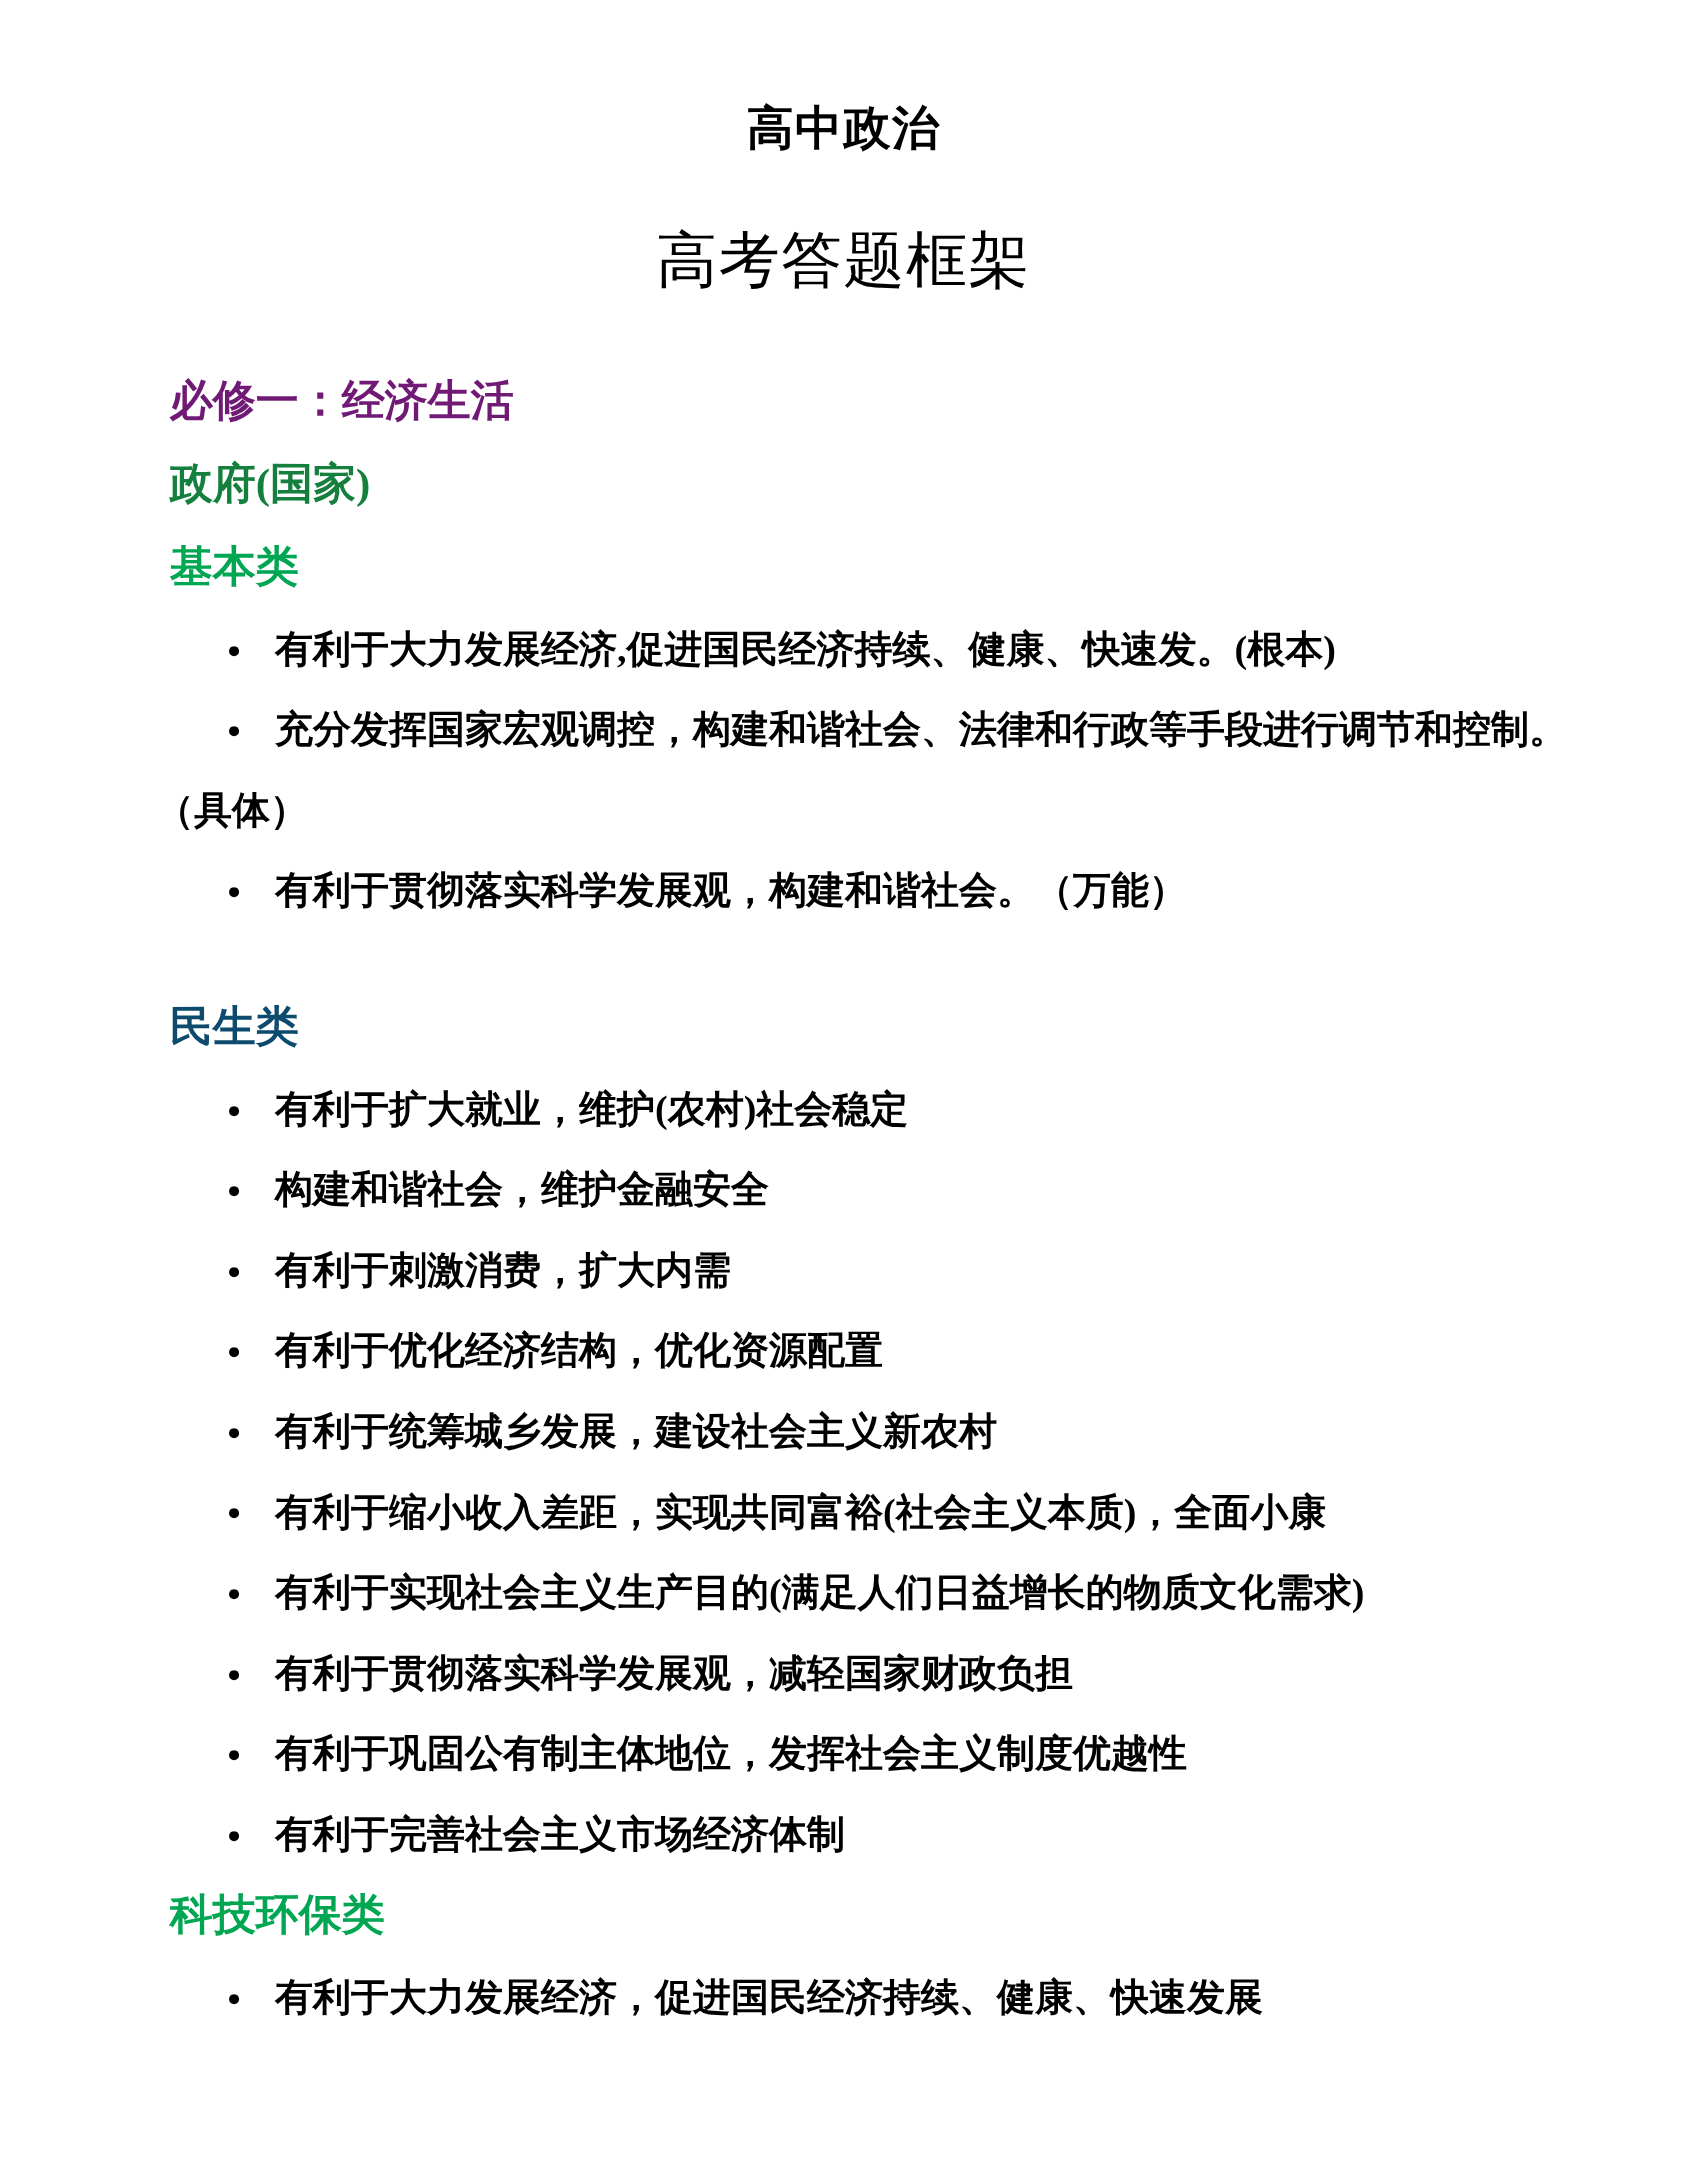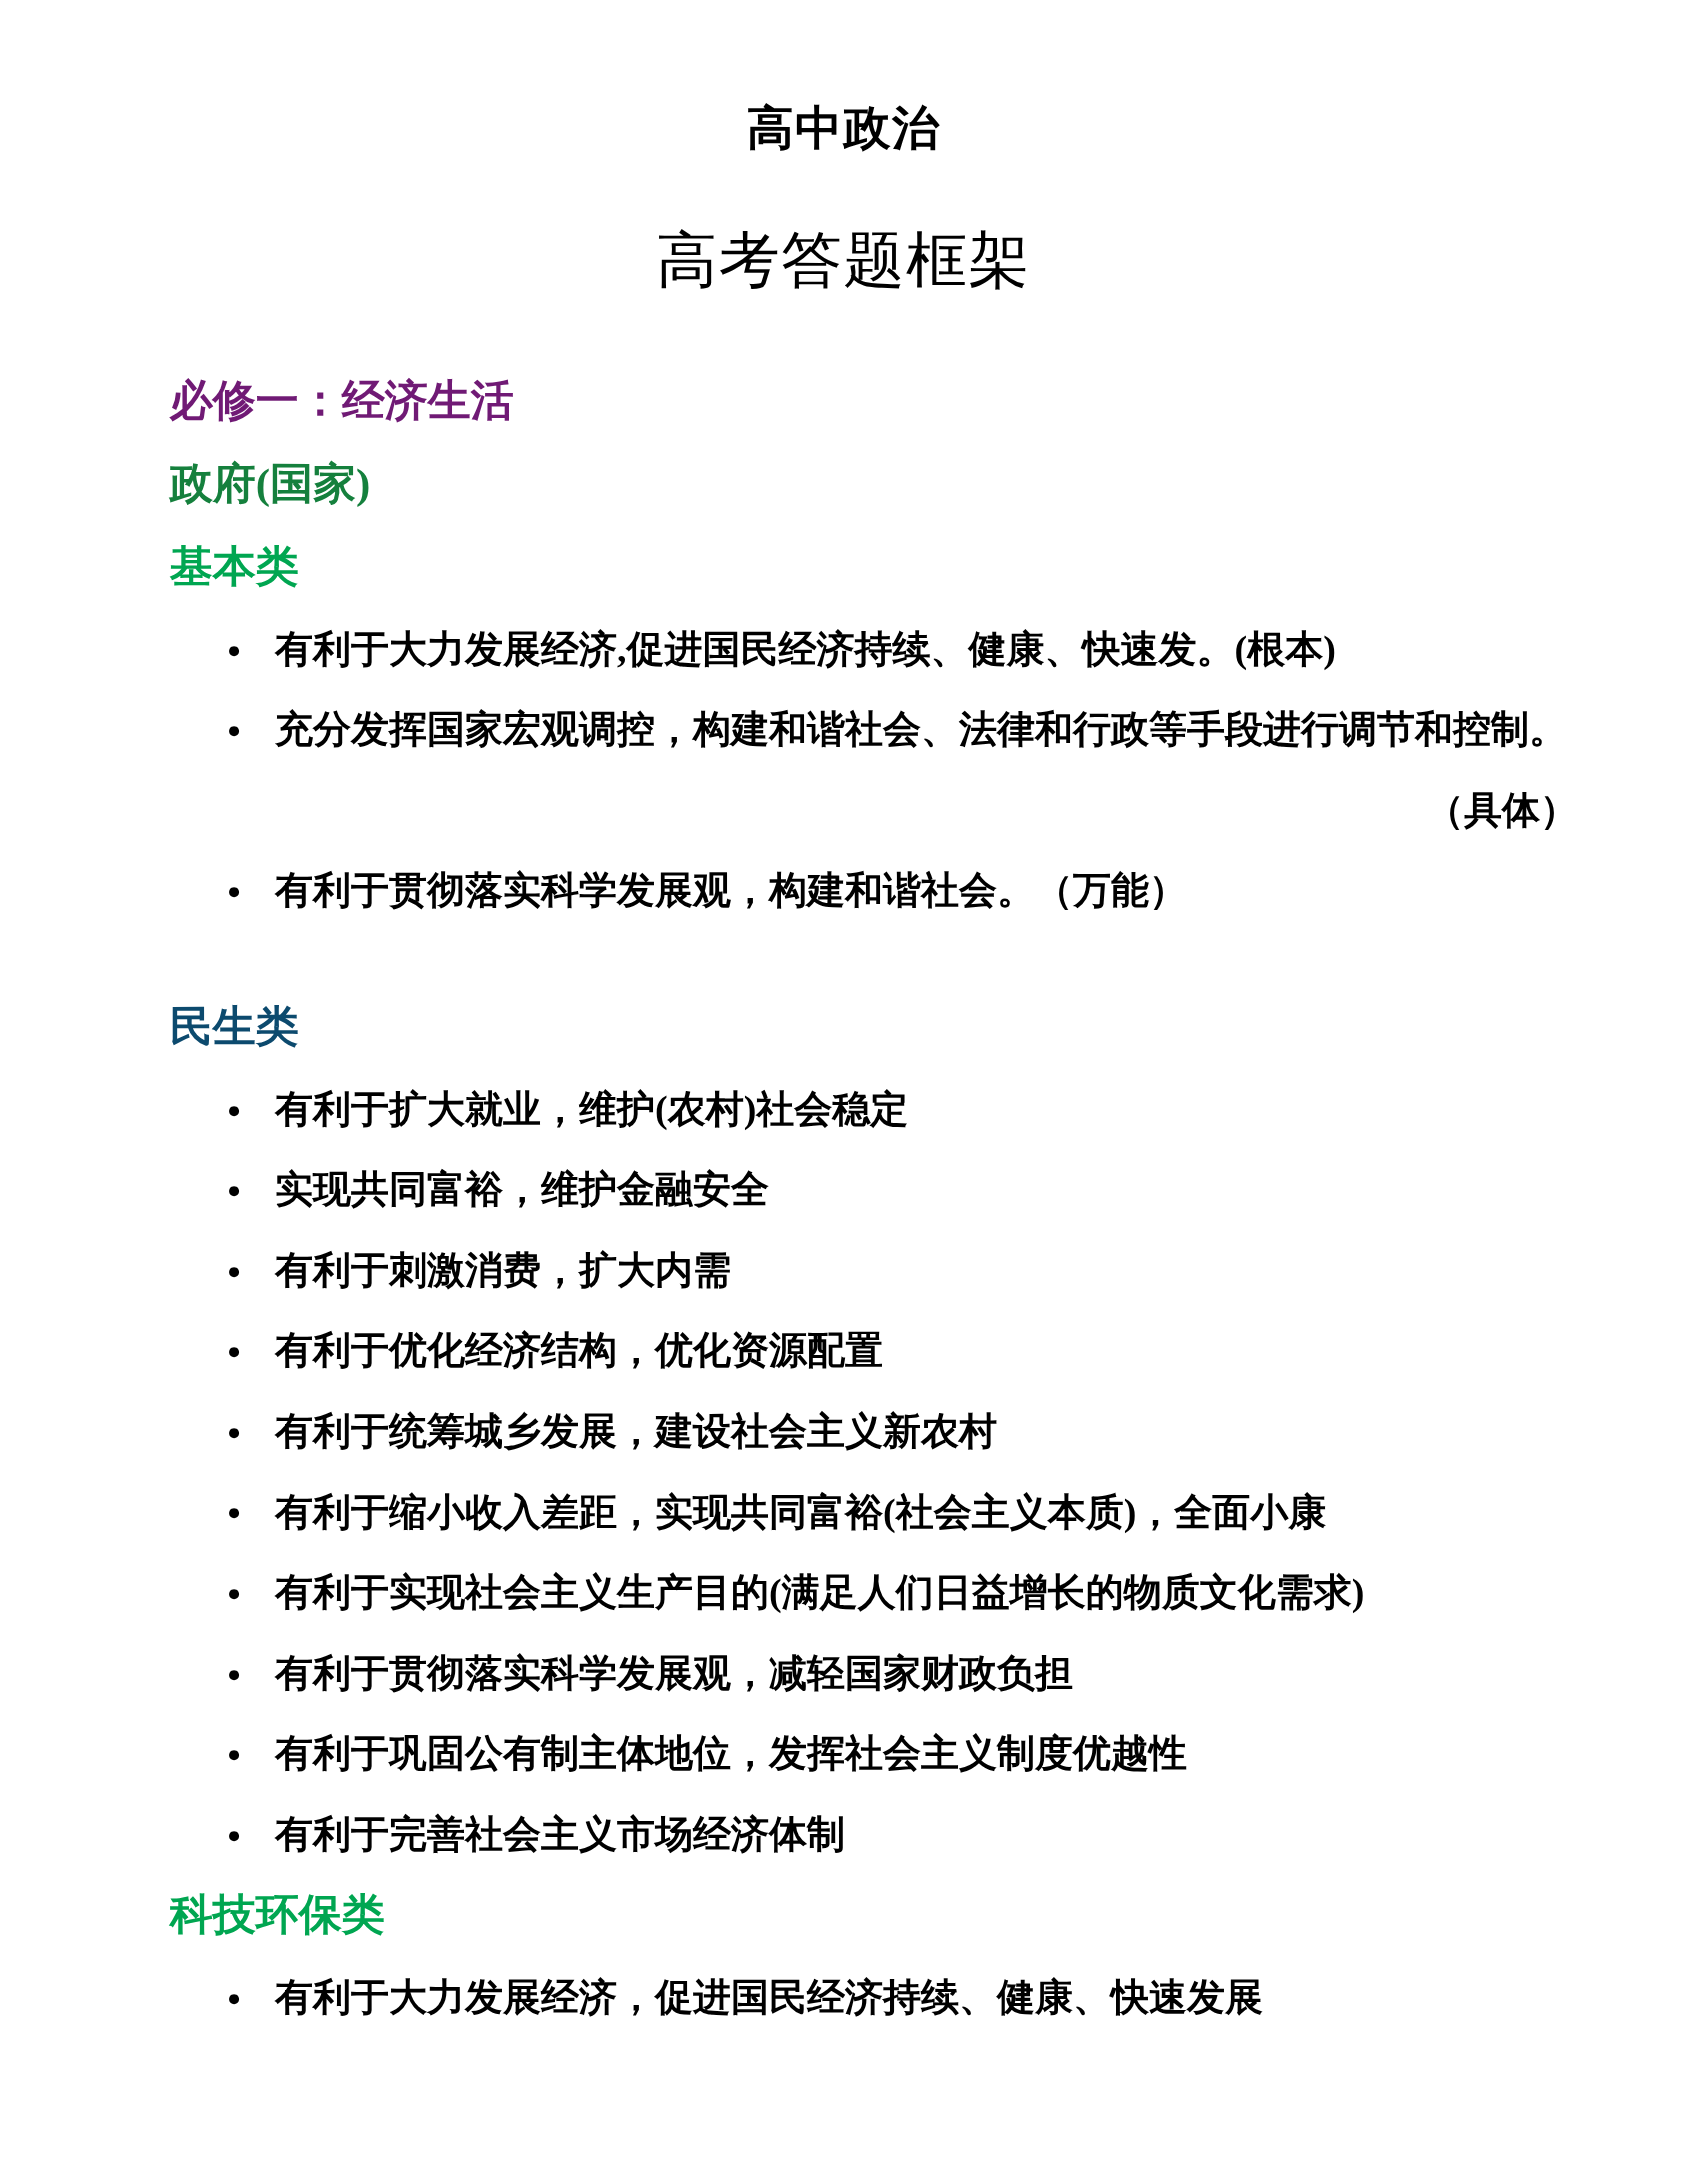--- a/index.html
+++ b/index.html
@@ -67,21 +67,20 @@
   .bullet-text {
     white-space: nowrap;
     font-weight: 700;
   }
   .plain-line {
     margin: 0 0 38px 0;
     font-size: 38px;
     line-height: 1.12;
     font-weight: 700;
     white-space: nowrap;
-    text-align: right;
   }
   .section-spacer {
     height: 55px;
   }
 </style>
 </head>
 <body>
 
 <div class="page">
   <header class="titles">
@@ -106,21 +105,21 @@
         <span class="bullet-text">有利于贯彻落实科学发展观，构建和谐社会。（万能）</span>
       </div>
       <div class="section-spacer"></div>
       <h3 class="sec-heading" style="color: #0c4a6e;">民生类</h3>
       <div class="bullet-item">
         <span class="bullet-dot">●</span>
         <span class="bullet-text">有利于扩大就业，维护(农村)社会稳定</span>
       </div>
       <div class="bullet-item">
         <span class="bullet-dot">●</span>
-        <span class="bullet-text">实现共同富裕，维护金融安全</span>
+        <span class="bullet-text">构建和谐社会，维护金融安全</span>
       </div>
       <div class="bullet-item">
         <span class="bullet-dot">●</span>
         <span class="bullet-text">有利于刺激消费，扩大内需</span>
       </div>
       <div class="bullet-item">
         <span class="bullet-dot">●</span>
         <span class="bullet-text">有利于优化经济结构，优化资源配置</span>
       </div>
       <div class="bullet-item">

